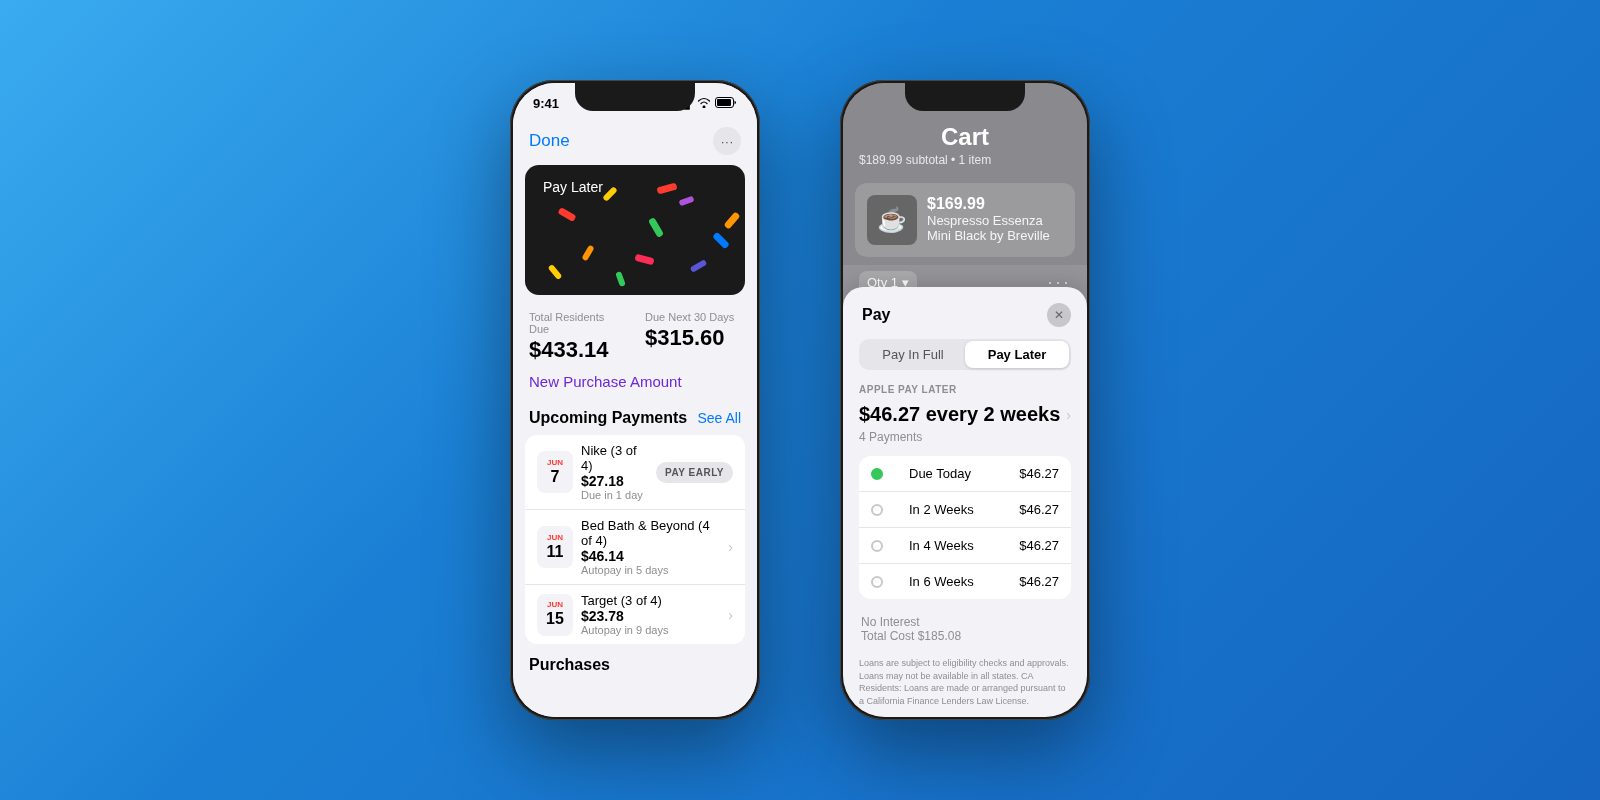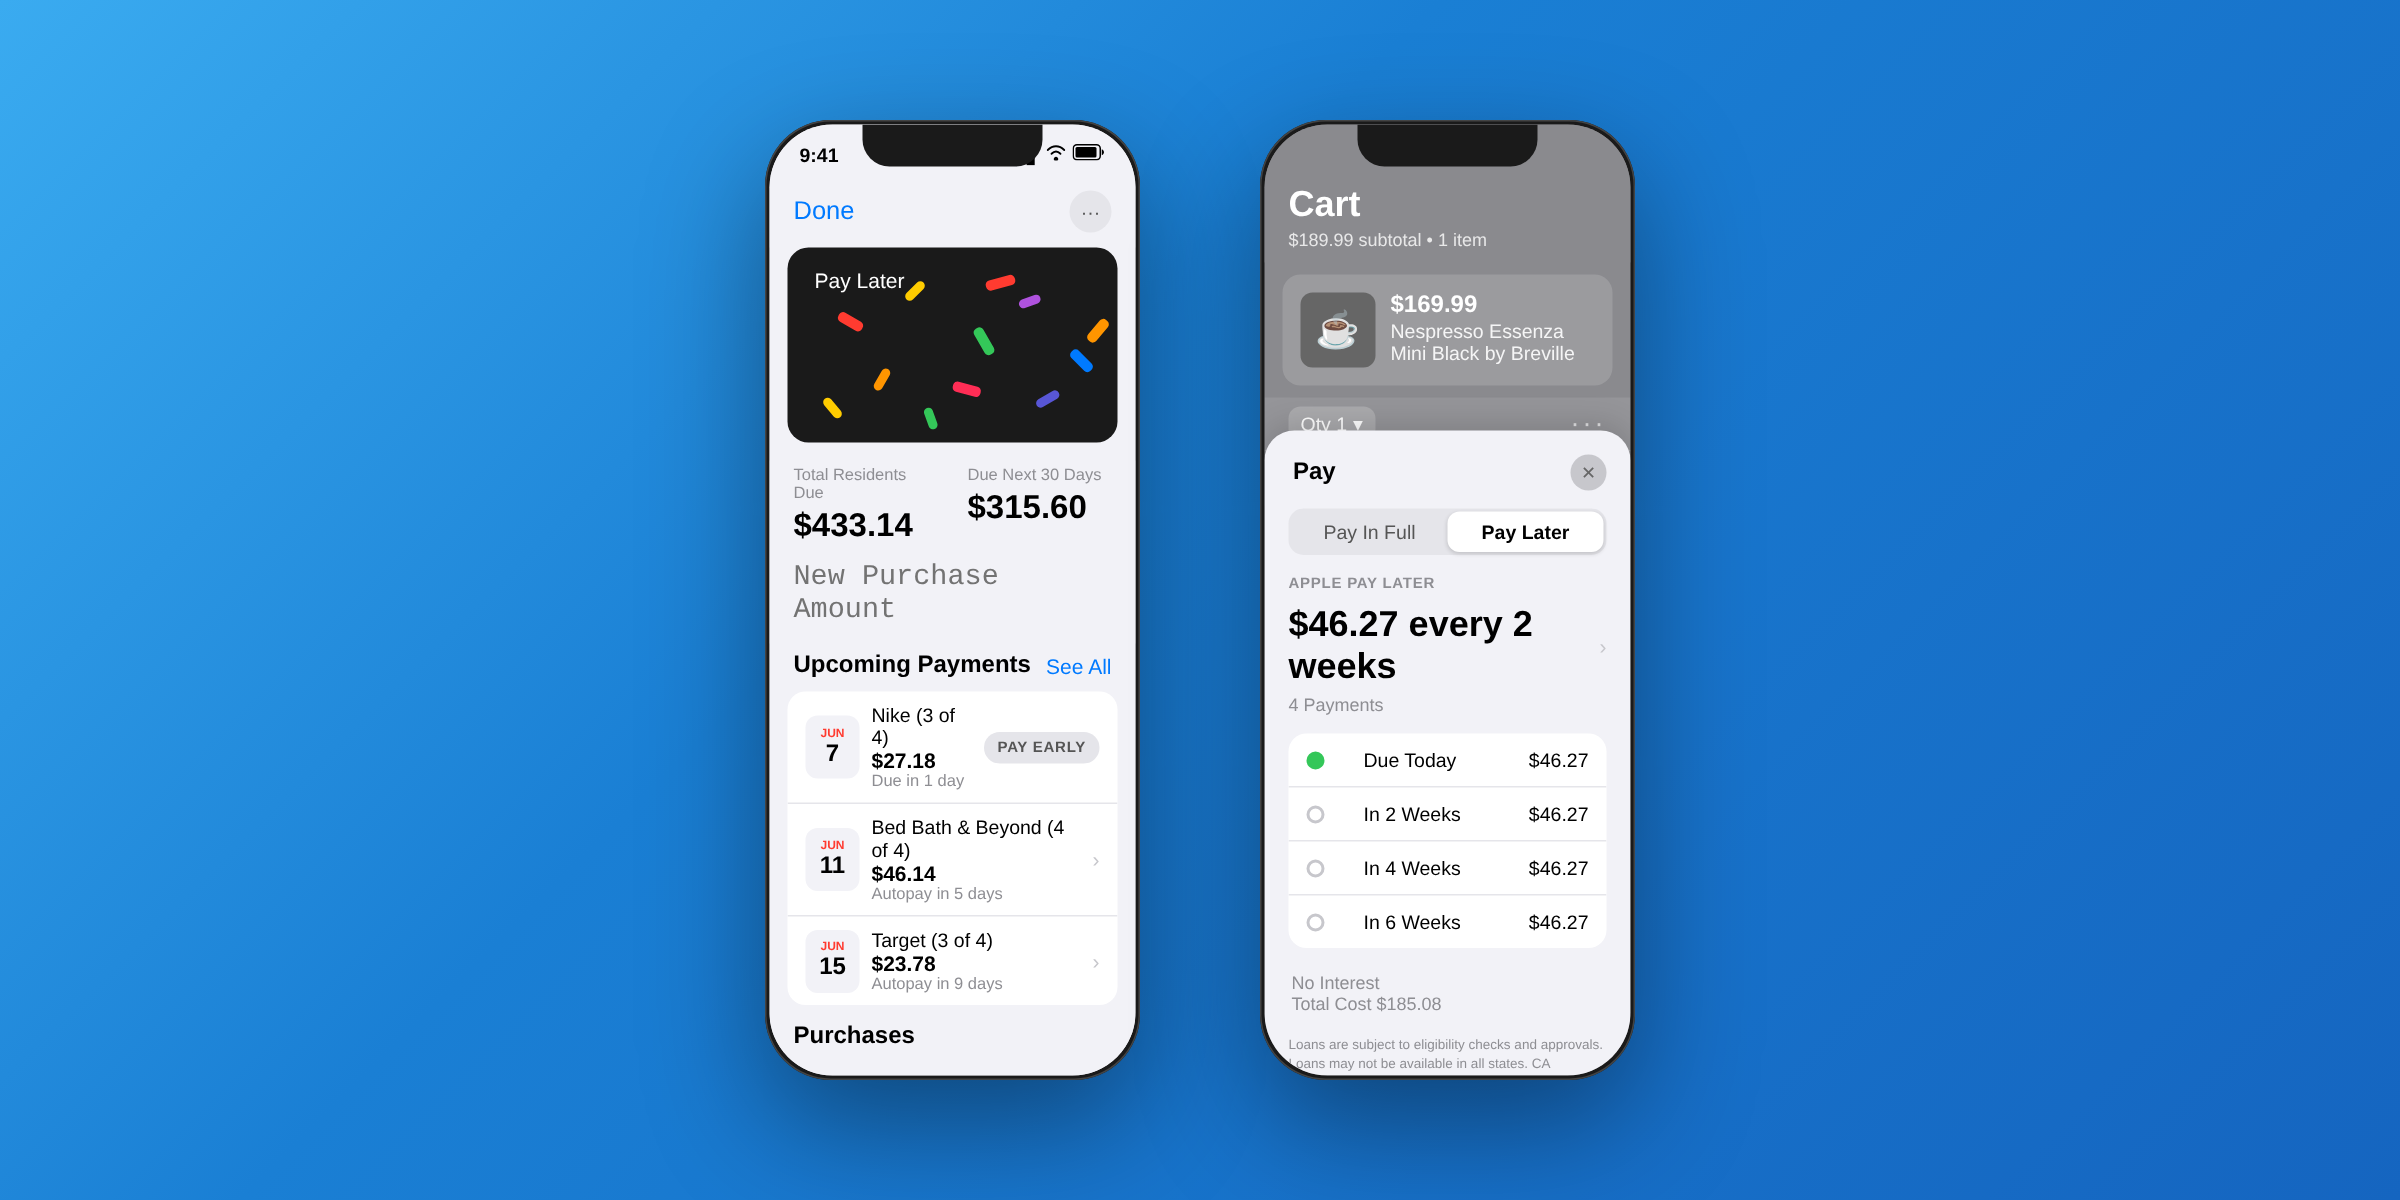--- a/index.html
+++ b/index.html
@@ -147,24 +147,23 @@
       font-weight: 600;
       color: #000;
     }
 
     
     .new-purchase-link {
       padding: 0 16px 12px;
       background: #f2f2f7;
     }
     .new-purchase-link a {
-      font-size: 19px;
-      color: #737373;
+      font-size: 15px;
+      color: #6d28d9;
       text-decoration: none;
-      font-family: Liberation Mono, monospace;
     }
 
     
     .section-header {
       display: flex;
       justify-content: space-between;
       align-items: center;
       padding: 6px 16px 8px;
     }
     .section-title {
@@ -258,20 +257,21 @@
     }
 
     .cart-header {
       padding: 40px 16px 8px;
       background: #8a8a8e;
     }
     .cart-title {
       font-size: 24px;
       font-weight: 700;
       color: #fff;
+      text-align: center;
     }
     .cart-subtitle {
       font-size: 12px;
       color: rgba(255,255,255,0.8);
       margin-top: 2px;
     }
 
     .cart-item {
       background: rgba(255,255,255,0.15);
       margin: 8px 12px;
@@ -409,21 +409,21 @@
       margin-bottom: 8px;
     }
 
     .payment-freq {
       display: flex;
       justify-content: space-between;
       align-items: center;
       margin-bottom: 4px;
     }
     .freq-amount {
-      font-size: 24px;
+      font-size: 20px;
       font-weight: 600;
       color: #000;
     }
     .freq-sub {
       font-size: 12px;
       color: #8e8e93;
       margin-bottom: 12px;
     }
 
     .payment-schedule {

